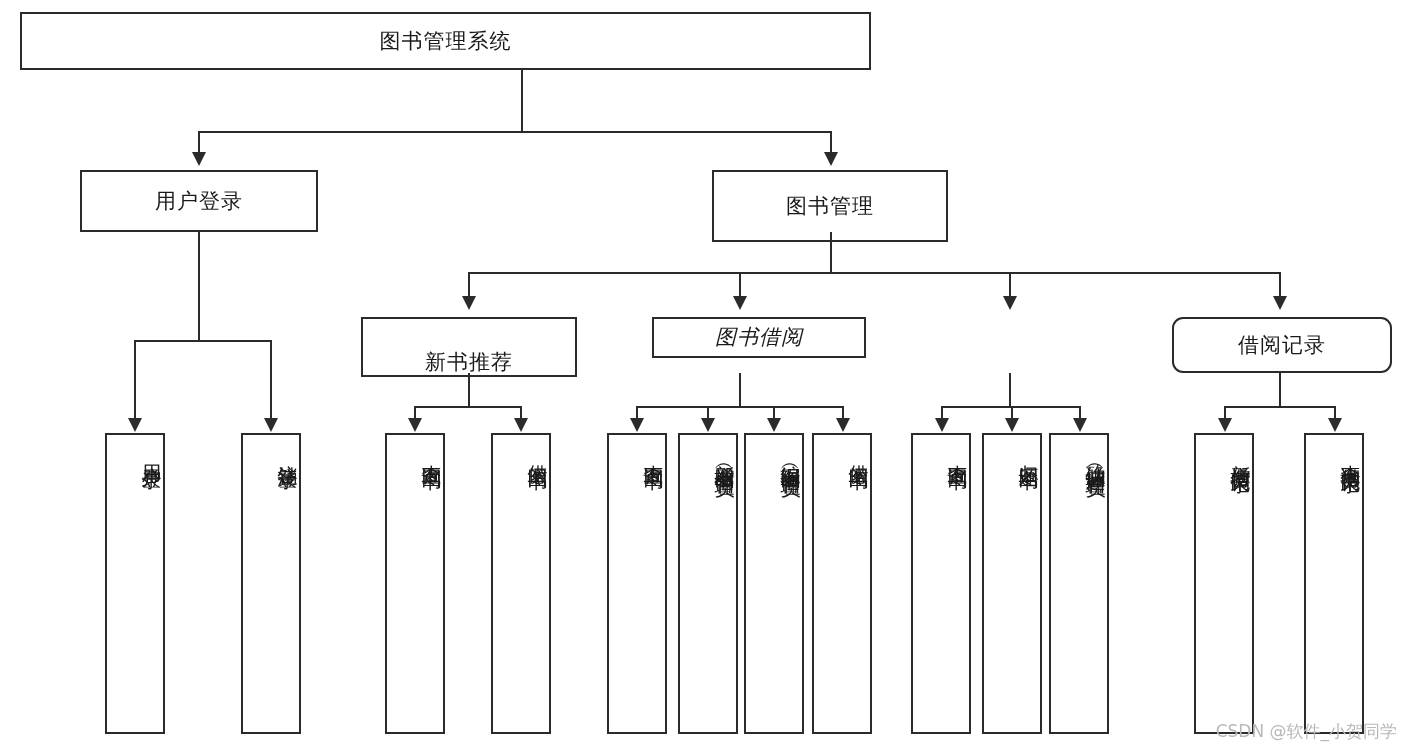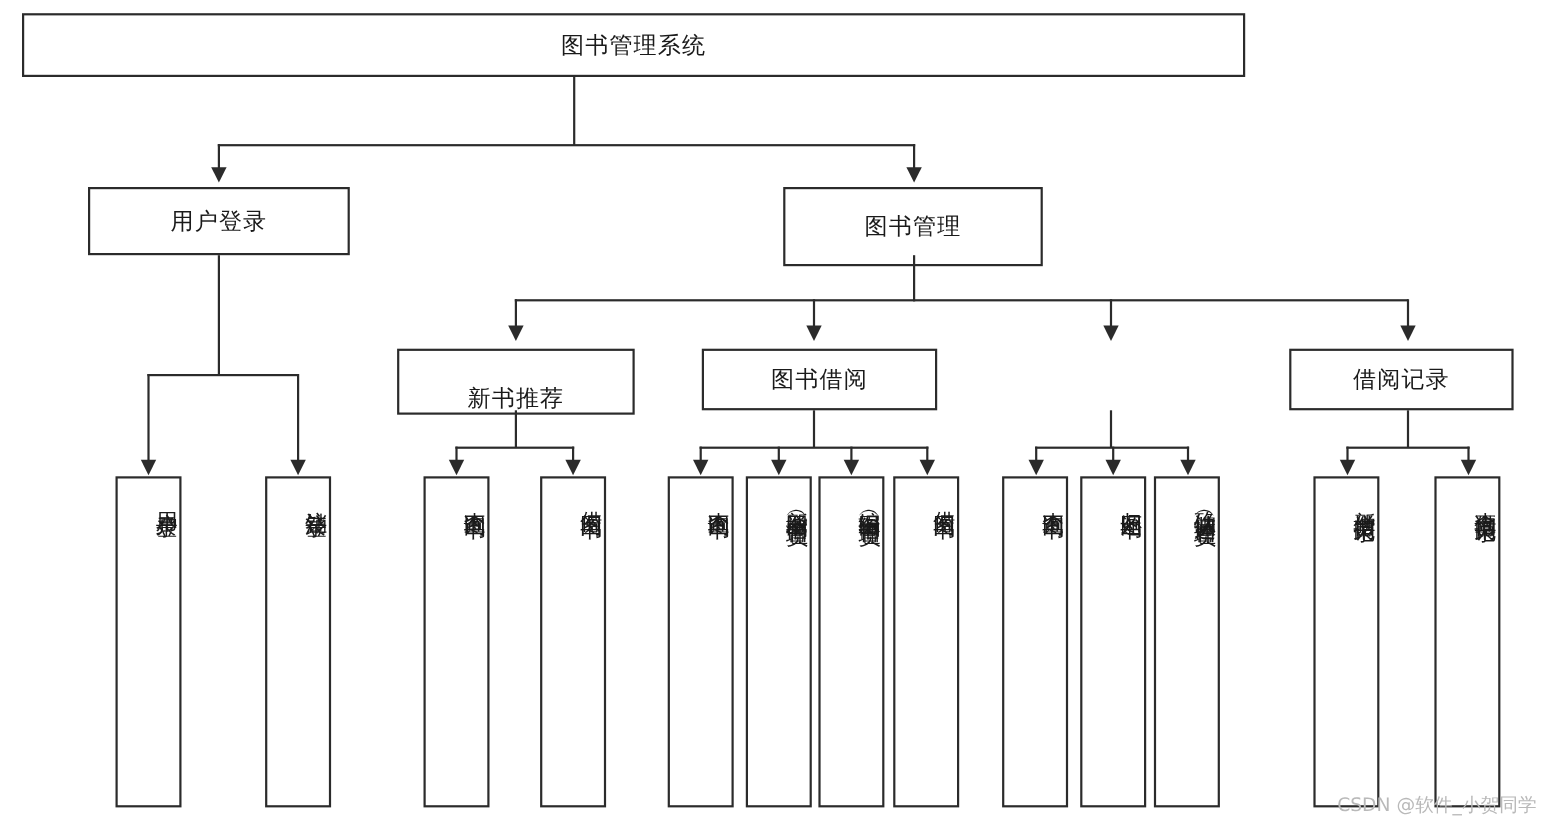--- a/index.html
+++ b/index.html
@@ -66,21 +66,21 @@
     color: #b9b9b9;
     white-space: nowrap;
     font-family: "DejaVu Sans", "Liberation Sans", sans-serif;
   }
 </style>
 </head>
 <body>
 
 <div id="canvas">
 
-  <div class="node horiz" style="left:20px; top:12px; width:1112px; height:58px;">
+  <div class="node horiz" style="left:20px; top:12px; width:851px; height:58px;">
     <span>图书管理系统</span>
   </div>
 
   <div class="edge v" style="left:521px; top:70px; height:62px;"></div>
 
   <div class="edge h" style="left:198px; top:131px; width:634px;"></div>
 
   <div class="edge v" style="left:198px; top:131px; height:22px;"></div>
   <div class="arrow" style="left:192px; top:152px;"></div>
 
@@ -108,24 +108,24 @@
   <div class="edge v" style="left:739px; top:272px; height:25px;"></div>
   <div class="arrow" style="left:733px; top:296px;"></div>
   <div class="edge v" style="left:1009px; top:272px; height:25px;"></div>
   <div class="arrow" style="left:1003px; top:296px;"></div>
   <div class="edge v" style="left:1279px; top:272px; height:25px;"></div>
   <div class="arrow" style="left:1273px; top:296px;"></div>
 
   <div class="node horiz" style="left:361px; top:317px; width:216px; height:60px;align-items:flex-end;">
     <span>新书推荐</span>
   </div>
-  <div class="node horiz" style="left:638px; top:317px; width:214px; height:56px;">
+  <div class="node horiz" style="left:652px; top:317px; width:214px; height:41px;font-style:italic;">
     <span>图书借阅</span>
   </div>
-  <div class="node horiz" style="left:1172px; top:317px; width:204px; height:56px;">
+  <div class="node horiz" style="left:1172px; top:317px; width:220px; height:56px;border-radius:11px;">
     <span>借阅记录</span>
   </div>
 
   <div class="edge v" style="left:468px; top:373px; height:34px;"></div>
   <div class="edge h" style="left:414px; top:406px; width:108px;"></div>
   <div class="edge v" style="left:414px; top:406px; height:13px;"></div>
   <div class="arrow" style="left:408px; top:418px;"></div>
   <div class="edge v" style="left:520px; top:406px; height:13px;"></div>
   <div class="arrow" style="left:514px; top:418px;"></div>
 

